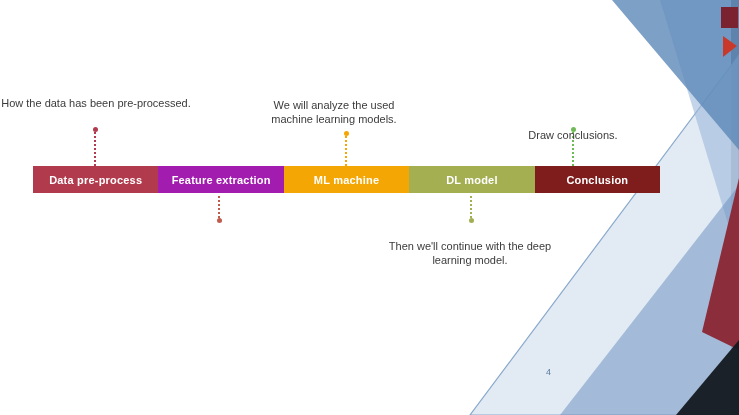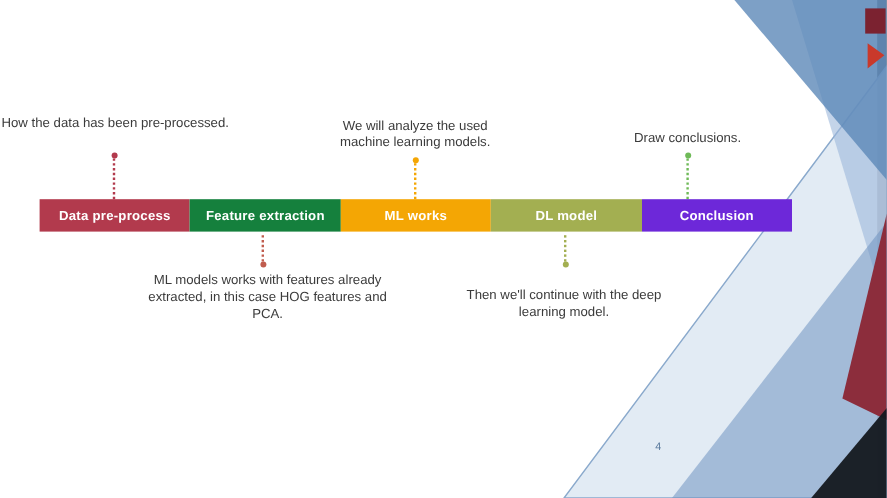--- a/index.html
+++ b/index.html
@@ -23,22 +23,22 @@
     color:#ffffff;font-size:11px;font-weight:bold;letter-spacing:.2px;
     white-space:nowrap;
   }
 
   
   .callout{
     position:absolute;font-size:11px;line-height:14px;text-align:center;
     color:#3b3b3b;z-index:3;
   }
   .ca1{left:0px;top:96px;width:192px;white-space:nowrap;text-align:center;}
-  .ca2{left:266px;top:98px;width:160px;}
-  .ca3{left:513px;top:108px;width:120px;white-space:nowrap;}
+  .ca2{left:254px;top:98px;width:160px;}
+  .ca3{left:513px;top:128px;width:120px;white-space:nowrap;}
   .cb1{left:117px;top:227px;width:212px;}
   .cb2{left:385px;top:227px;width:170px;margin-top:12px;}
 
   
   .connector{
     position:absolute;display:flex;flex-direction:column;align-items:center;
     width:6px;z-index:2;
   }
   .connector .dot{width:5px;height:5px;border-radius:50%;flex:0 0 auto;}
   .connector .line{width:0;flex:1 1 auto;border-left:2px dotted #999;}
@@ -82,33 +82,32 @@
     <span class="dot" style="background-color: rgb(244, 166, 4);"></span>
     <span class="line" style="border-color: rgb(244, 166, 4);"></span>
   </div>
   <div class="connector conn-a3">
     <span class="dot" style="background-color: rgb(111, 186, 88);"></span>
     <span class="line" style="border-color: rgb(111, 186, 88);"></span>
   </div>
 
   <div class="timeline">
     <div class="segment" style="background-color: rgb(178, 58, 77);">Data pre-process</div>
-    <div class="segment" style="background-color: #15803d;">Feature extraction</div>
-    <div class="segment" style="background-color: rgb(244, 166, 4);">ML works</div>
+    <div class="segment" style="background-color: #a21caf;">Feature extraction</div>
+    <div class="segment" style="background-color: rgb(244, 166, 4);">ML machine</div>
     <div class="segment" style="background-color: rgb(163, 175, 81); text-align: right;">DL model</div>
-    <div class="segment" style="background-color: #6d28d9; text-align: center;">Conclusion</div>
+    <div class="segment" style="background-color: #7f1d1d; text-align: center;">Conclusion</div>
   </div>
 
   <div class="connector conn-b1">
     <span class="line" style="border-color: rgb(192, 92, 78);"></span>
     <span class="dot" style="background-color: rgb(192, 92, 78);"></span>
   </div>
   <div class="connector conn-b2">
     <span class="line" style="border-color: rgb(163, 175, 81);"></span>
     <span class="dot" style="background-color: rgb(163, 175, 81);"></span>
   </div>
 
-  <div class="callout cb1">ML models works with features already extracted, in this case HOG features and PCA.</div>
   <div class="callout cb2">Then we'll continue with the deep learning model.</div>
 
   <div class="page-number">4</div>
 
 </div>
 
 </body></html>

